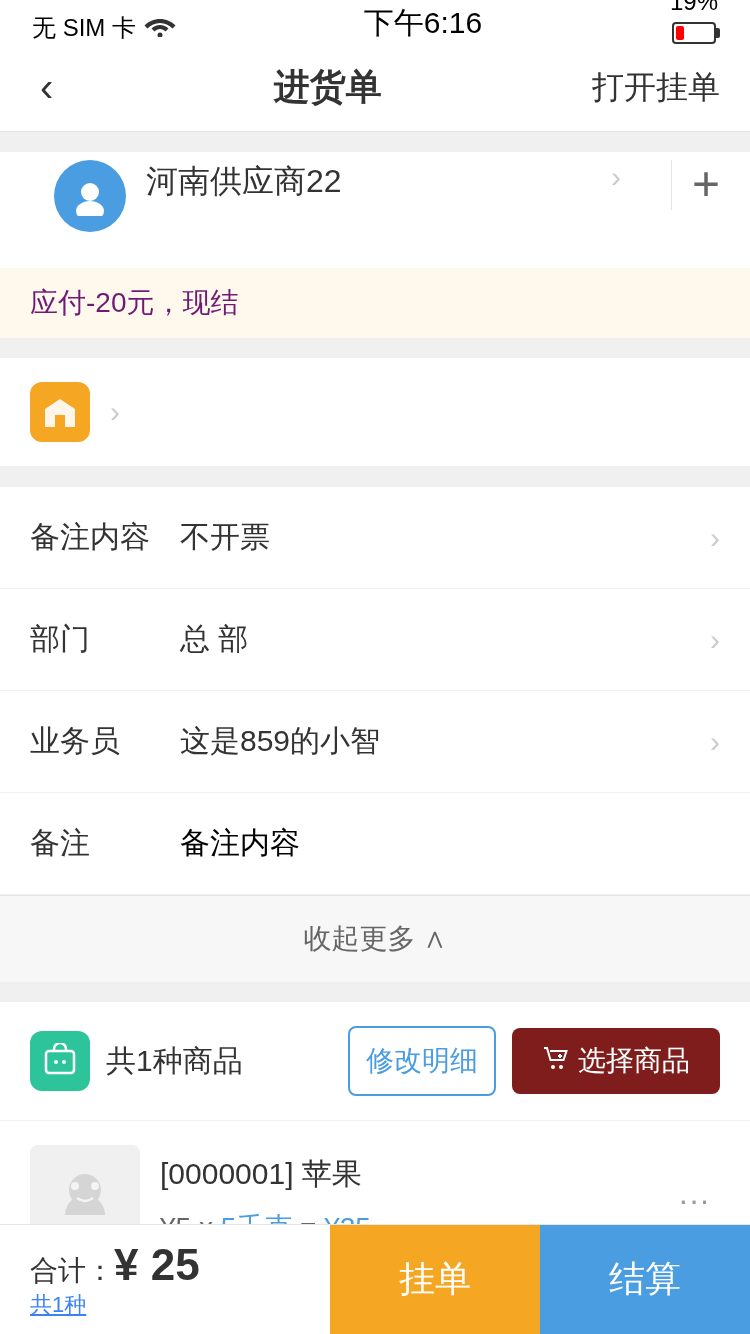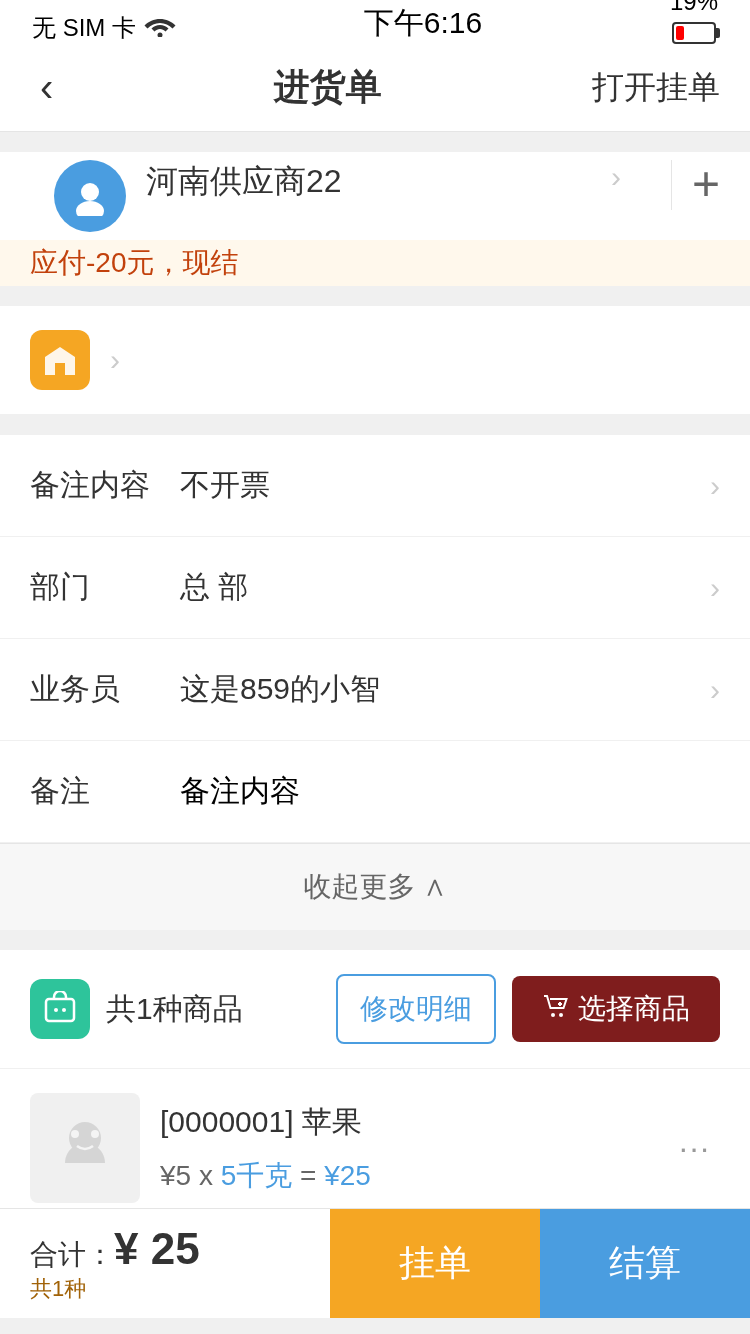--- a/index.html
+++ b/index.html
@@ -130,23 +130,24 @@
     .supplier-divider {
       width: 1px;
       height: 50px;
       background: #e5e5e5;
       margin: 0 20px;
     }
 
     
     .warning-banner {
       background: #fff8ec;
-      padding: 4px 30px;
-      font-size: 28px;
-      color: #c2410c;
+      padding: 16px 30px;
+      font-size: 28px;
+      color: #701a75;
+      margin-top: 28px;
     }
 
     
     .warehouse-row {
       display: flex;
       align-items: center;
       padding: 24px 30px;
       background: #fff;
       border-bottom: 1px solid #f0f0f0;
     }
@@ -228,21 +229,21 @@
     }
     .product-count-text {
       flex: 1;
       font-size: 30px;
       color: #333;
     }
     .btn-modify {
       border: 2px solid #4a9de0;
       color: #4a9de0;
       background: #fff;
-      padding: 14px 22px;
+      padding: 14px 16px;
       border-radius: 8px;
       font-size: 28px;
       margin-right: 16px;
       cursor: pointer;
     }
     .btn-select {
       background: #7f1d1d;
       color: #fff;
       border: none;
       padding: 14px 30px;
@@ -292,21 +293,21 @@
     }
     .product-more {
       font-size: 32px;
       color: #999;
       padding: 10px;
     }
 
     
     .bottom-bar {
       position: fixed;
-      bottom: 16px;
+      bottom: 0;
       left: 0;
       width: 750px;
       height: 110px;
       display: flex;
       align-items: stretch;
       background: #fff;
       border-top: 1px solid #e5e5e5;
     }
     .total-section {
       flex: 1;
@@ -319,21 +320,22 @@
       font-size: 28px;
       color: #333;
     }
     .total-amount {
       font-size: 44px;
       font-weight: bold;
       color: #333;
     }
     .total-sub {
       font-size: 22px;
-      color: #a16207;
+      color: #3b82f6;
+      text-decoration: underline;
     }
     .btn-hang {
       width: 210px;
       background: #f5a623;
       color: #fff;
       font-size: 36px;
       display: flex;
       align-items: center;
       justify-content: center;
       cursor: pointer;

